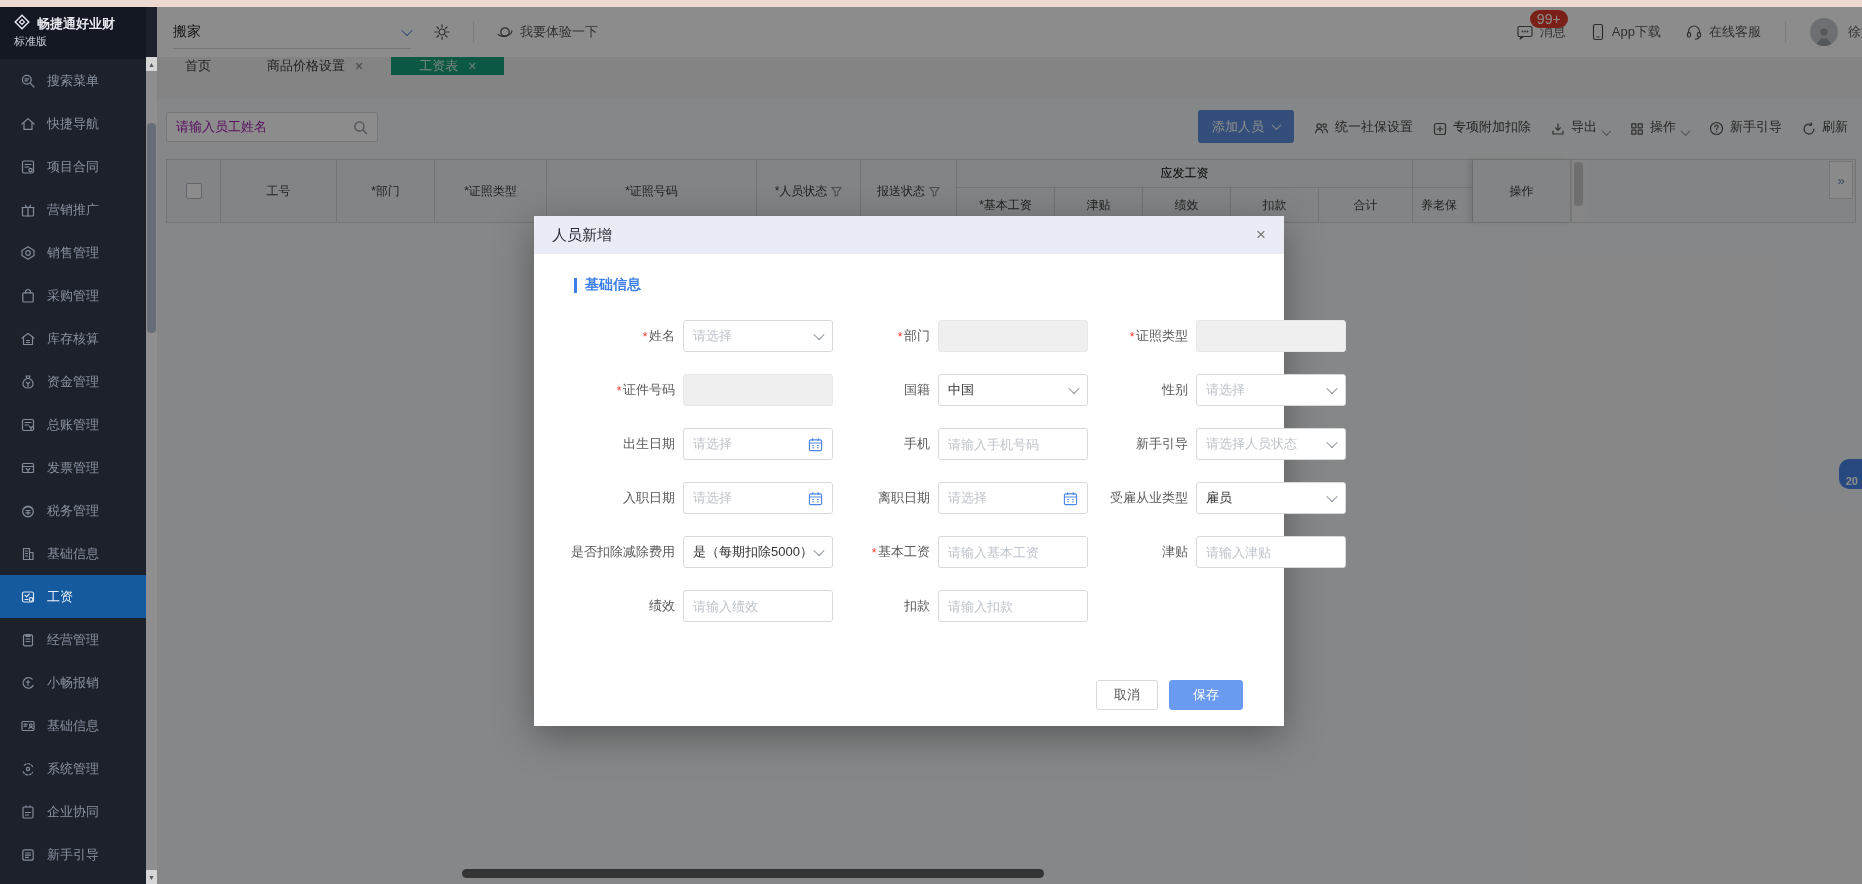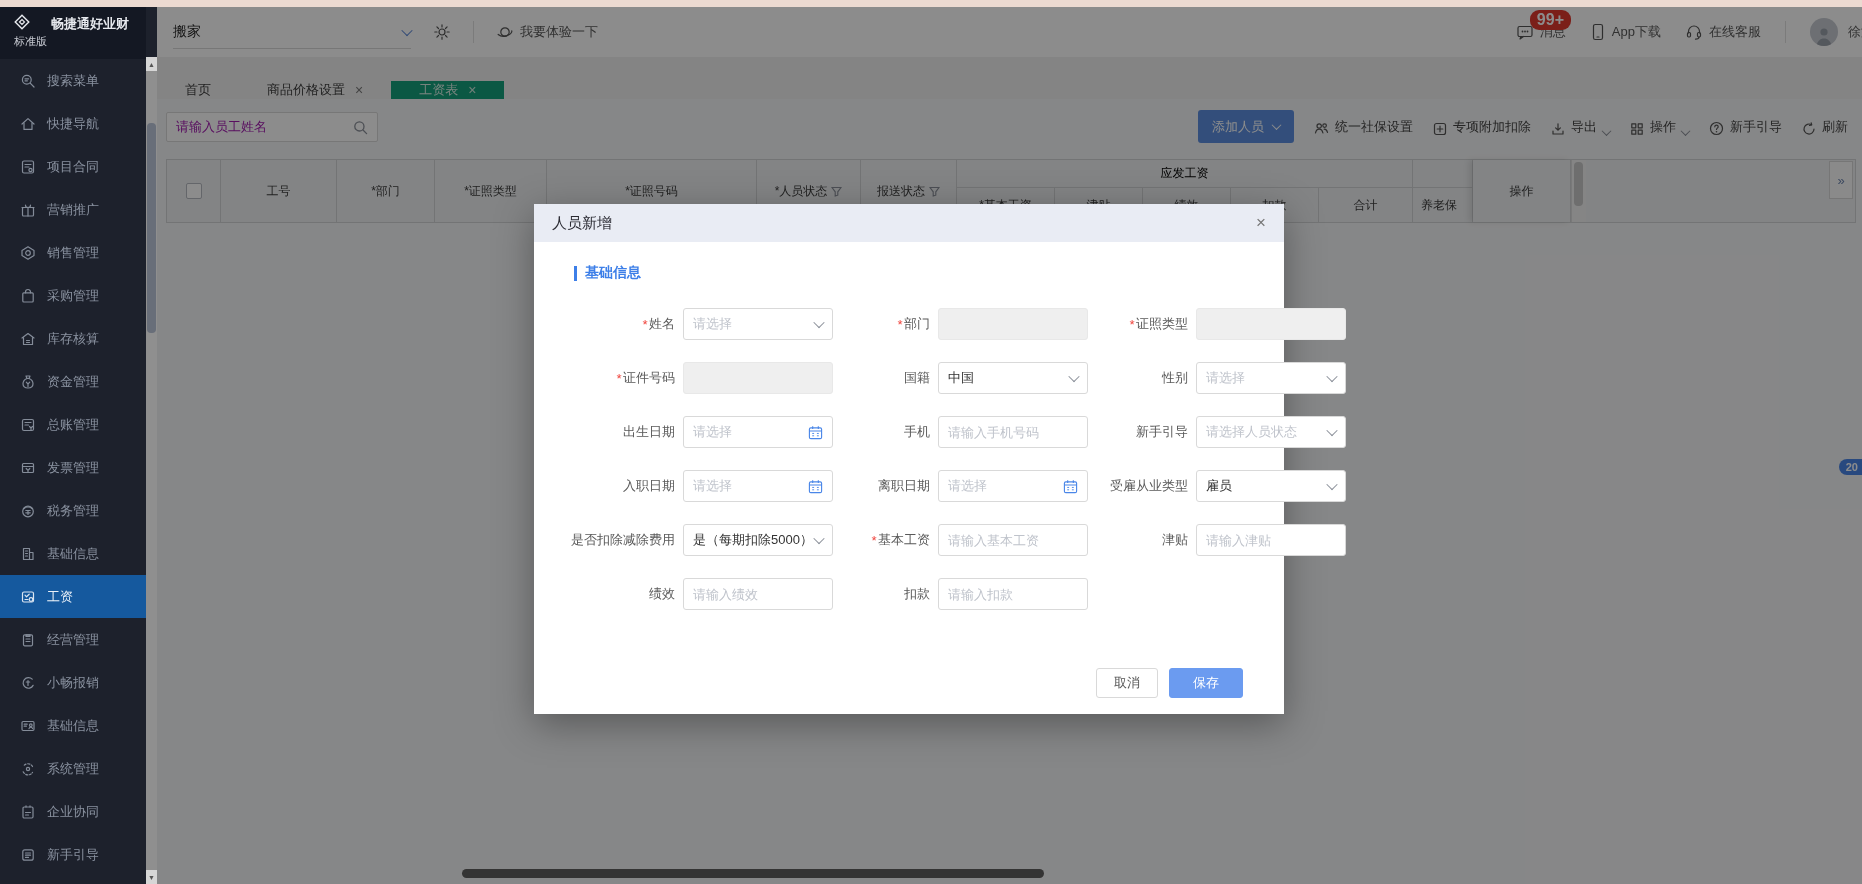--- a/index.html
+++ b/index.html
@@ -4,21 +4,21 @@
 <style>
   html,body{margin:0;padding:0}
   body{width:1862px;height:884px;position:relative;overflow:hidden;background:#fff;
        font-family:"Liberation Sans","DejaVu Sans",sans-serif;-webkit-font-smoothing:antialiased}
   .strip{position:absolute;left:0;top:0;width:1862px;height:7px;background:#ecdad1}
   #app{position:absolute;left:0;top:7px;right:0;bottom:0;display:flex}
 
   
   #sidebar{width:146px;background:#1d212c;flex:none;display:flex;flex-direction:column;overflow:hidden}
   .logo{height:52px;background:#141823;padding:7px 10px 4px 14px;box-sizing:border-box;color:#e7e9ee}
-  .logo-row{display:flex;align-items:center;gap:21px;font-size:13px;font-weight:bold}
+  .logo-row{display:flex;align-items:center;gap:7px;font-size:13px;font-weight:bold}
   .logo-sub{font-size:11px;color:#c7cad2;margin-top:1px}
   .side-item{height:43px;display:flex;align-items:center;gap:11px;padding-left:19px;color:#8a92a0;font-size:13px;cursor:pointer;flex:none}
   .side-item.active{background:#15599e;color:#e9f0f8}
   .si-icon{width:17px;height:17px;flex:none;display:flex;align-items:center;justify-content:center}
   .st{fill:none;stroke:#848c99;stroke-width:1.2;stroke-linecap:round;stroke-linejoin:round}
   .active .st{stroke:#dbe5f1}
   #side-scroll{width:11px;flex:none;background:#1d212c;position:relative}
   .ss-track{position:absolute;left:0;top:50px;bottom:0;width:11px;background:#8f8f8f}
   .ss-btn{position:absolute;left:0;width:11px;height:14px;background:#d6d6d6;color:#555;font-size:7px;
           display:flex;align-items:center;justify-content:center}
@@ -30,27 +30,27 @@
 
   
   .topbar{height:50px;background:#fff;display:flex;align-items:center;padding:0 0 0 16px;flex:none;overflow:hidden}
   .ws{display:flex;align-items:center;justify-content:space-between;width:238px;height:32px;border-bottom:1px solid #d9d9d9;font-size:14px;color:#262626}
   .chev{flex:none;width:7px;height:7px;border-right:1.4px solid #8a8f99;border-bottom:1.4px solid #8a8f99;transform:rotate(45deg) translate(-1px,-1px)}
   .chev.blue{border-color:#5b87d7}
   .tb-ic{display:flex;align-items:center;gap:6px;font-size:13px;color:#595959;margin-left:22px}
   .tb-div{width:1px;height:22px;background:#e0e0e0;margin-left:22px}
   .tb-right{margin-left:auto;display:flex;align-items:center;gap:24px;padding-right:0}
   .msg-wrap{position:relative}
-  .badge99{position:absolute;top:-13px;left:14px;background:#e0392f;color:#fff;font-size:16px;font-weight:bold;
+  .badge99{position:absolute;top:-13px;left:14px;background:#e0392f;color:#fff;font-size:14px;font-weight:normal;
            padding:1px 7px;border-radius:9px;white-space:nowrap}
   .avatar{width:28px;height:28px;border-radius:50%;background:#c6cad1;display:flex;align-items:flex-end;justify-content:center;overflow:hidden}
   .uname{font-size:13px;color:#595959;margin-left:-14px;margin-right:-12px;white-space:nowrap}
 
   
-  .tabbar{height:42px;background:#f0f0f0;display:flex;align-items:flex-end;flex:none}
+  .tabbar{height:42px;background:#f0f0f0;display:flex;align-items:flex-start;flex:none}
   .tab{display:flex;align-items:center;gap:10px;padding:0 28px;font-size:13px;color:#404040;cursor:pointer}
   .tab .x{font-size:14px;color:#7a7a7a}
   .tab.active{background:#15a17c;color:#d9efe6}
   .tab.active .x{color:#cfe8de}
 
   
   .content{flex:1;position:relative}
   .search-box{position:absolute;left:9px;top:13px;width:212px;height:30px;border:1px solid #d9d9d9;background:#fff;
               display:flex;align-items:center;justify-content:space-between;padding:0 9px;box-sizing:border-box;border-radius:2px}
   .search-ph{font-size:13px;color:#a21caf}
@@ -76,24 +76,24 @@
   .thg-sub{display:flex;height:34px}
   .thg-sub .th{height:34px}
   .th-partial{flex:none;display:flex;flex-direction:column;border-right:1px solid #d2d4d6;box-sizing:border-box;overflow:hidden}
   .th.op{box-shadow:-4px 0 6px rgba(0,0,0,.10)}
   .vscroll{width:14px;background:#f2f2f2;border-left:1px solid #ddd;position:relative}
   .vthumb{position:absolute;left:2px;top:2px;width:9px;height:44px;background:#c8c8c8;border-radius:4px}
   .expand-btn{position:absolute;right:9px;top:62px;width:22px;height:36px;background:#fbfbfb;border:1px solid #d8d8d8;
               display:flex;align-items:center;justify-content:center;font-size:13px;color:#6f86b0;cursor:pointer}
   .hscroll{position:absolute;left:305px;bottom:6px;width:582px;height:9px;background:#5f5f5f;border-radius:5px}
   .float-badge{position:absolute;right:0;top:360px;background:#4a86e8;color:#fff;font-size:11px;font-weight:bold;
-               padding:2px 4px 2px 7px;border-radius:10px 0 0 10px}
+               padding:16px 4px 2px 7px;border-radius:10px 0 0 10px}
 
   
-  .modal{position:absolute;left:534px;top:204px;width:750px;height:510px;background:#fff;z-index:100;
+  .modal{position:absolute;left:534px;top:216px;width:750px;height:510px;background:#fff;z-index:100;
          box-shadow:0 10px 36px rgba(0,0,0,.35)}
   .m-head{height:38px;background:#e9ecf4;display:flex;align-items:center;justify-content:space-between;padding:0 18px}
   .m-title{font-size:15px;color:#2b2b33}
   .m-close{font-size:17px;color:#777;cursor:pointer}
   .m-body{padding-top:22px}
   .m-section{display:flex;align-items:center;gap:8px;margin:0 0 26px 40px;color:#3d7fe8;font-size:14px;font-weight:bold}
   .m-bar{width:3px;height:15px;background:#3d7fe8}
   .frow{display:flex;margin-bottom:22px;padding-left:40px}
   .flabel{display:flex;justify-content:flex-end;align-items:center;font-size:13px;color:#595959;margin-right:8px;flex:none;white-space:nowrap}
   .w1{width:101px}.w2{width:97px}.w3{width:100px}

